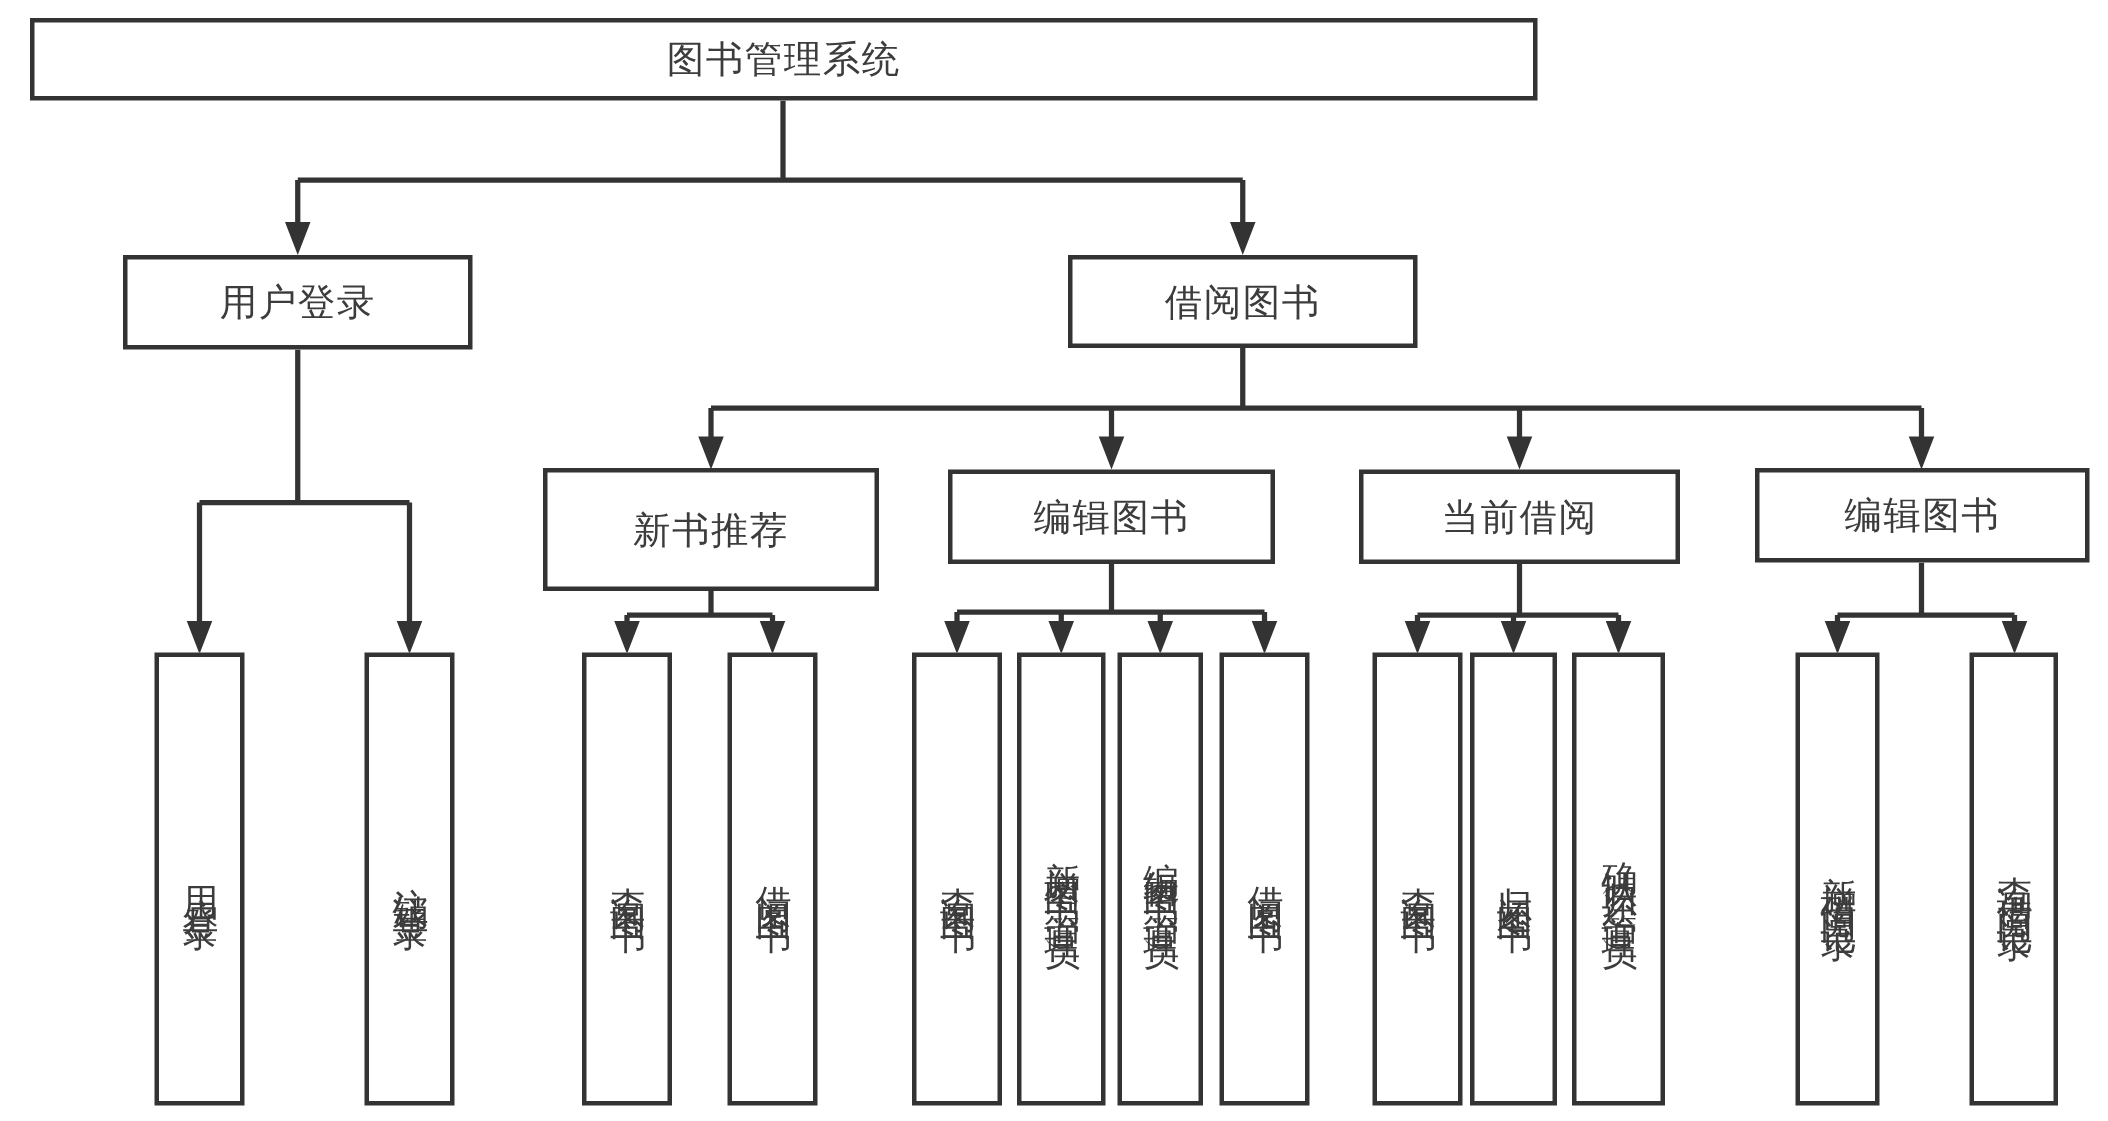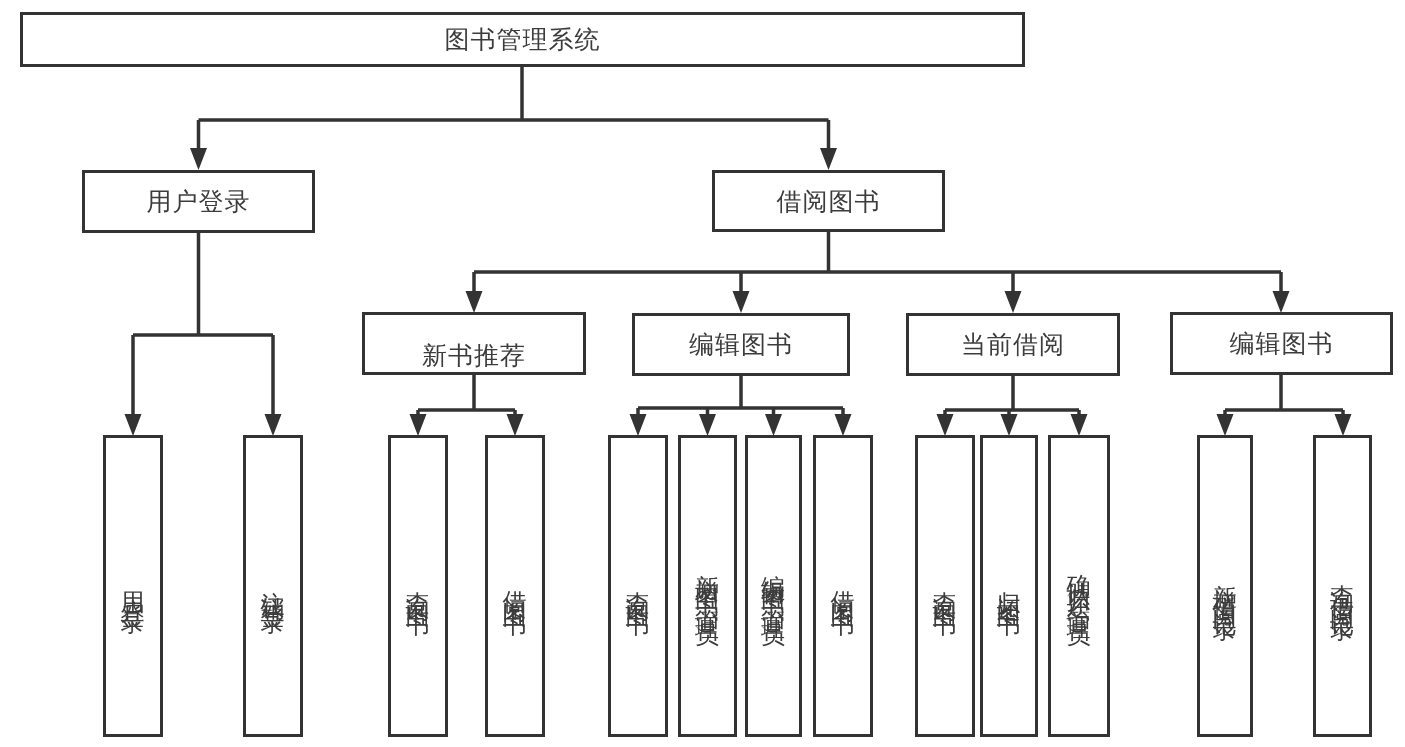--- a/index.html
+++ b/index.html
@@ -102,21 +102,21 @@
     <span>图书管理系统</span>
   </div>
 
   <div class="box h" style="left:82px;top:170px;width:233px;height:63px;">
     <span>用户登录</span>
   </div>
   <div class="box h" style="left:712px;top:170px;width:233px;height:62px;">
     <span>借阅图书</span>
   </div>
 
-  <div class="box h" style="left:362px;top:312px;width:224px;height:63px;align-items:flex-end;">
+  <div class="box h" style="left:362px;top:312px;width:224px;height:82px;">
     <span>新书推荐</span>
   </div>
   <div class="box h" style="left:632px;top:313px;width:218px;height:63px;">
     <span>编辑图书</span>
   </div>
   <div class="box h" style="left:906px;top:313px;width:214px;height:63px;">
     <span>当前借阅</span>
   </div>
   <div class="box h" style="left:1170px;top:312px;width:223px;height:63px;">
     <span>编辑图书</span>

